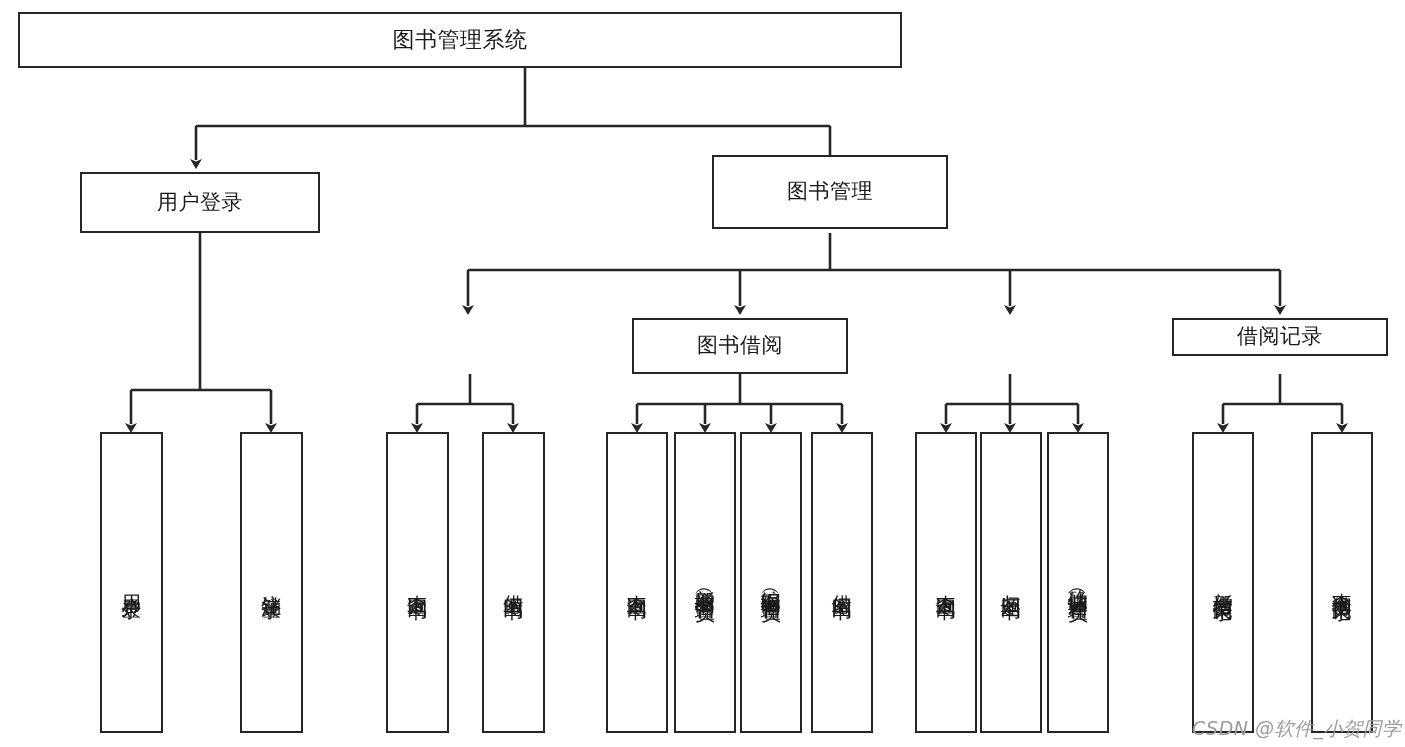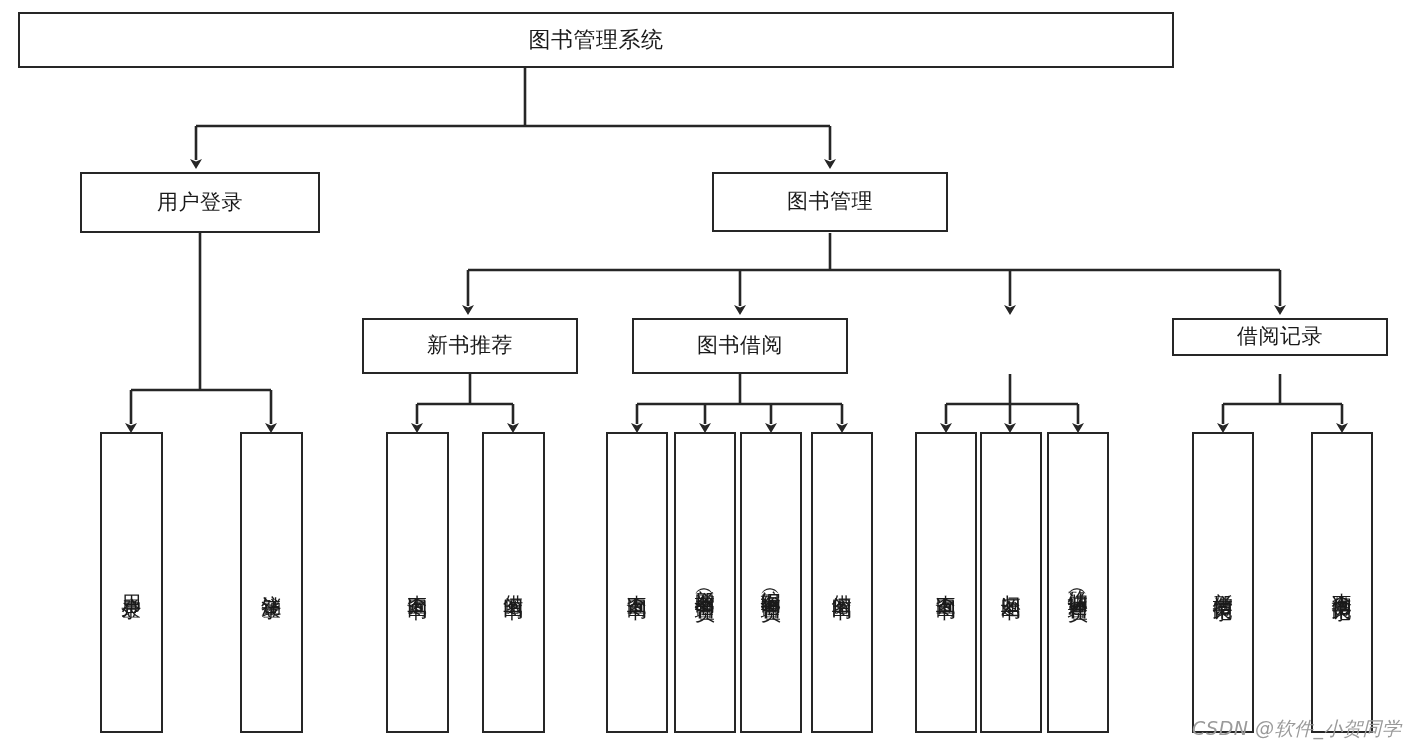--- a/index.html
+++ b/index.html
@@ -115,34 +115,31 @@
       <path d="M1010,404 L1010,424" marker-end="url(#arrow)"></path>
       <path d="M1078,404 L1078,424" marker-end="url(#arrow)"></path>
 
       <path d="M1280,374 L1280,404"></path>
       <path d="M1223,404 L1342,404"></path>
       <path d="M1223,404 L1223,424" marker-end="url(#arrow)"></path>
       <path d="M1342,404 L1342,424" marker-end="url(#arrow)"></path>
     </g>
   </svg>
 
-  <div class="node h root" style="left:18px; top:12px; width:1156px; height:56px;">
+  <div class="node h root" style="left:18px; top:12px; width:884px; height:56px;">
     <span>图书管理系统</span>
   </div>
 
   <div class="node h" style="left:80px; top:172px; width:240px; height:61px;">
     <span>用户登录</span>
   </div>
-  <div class="node h" style="left:712px; top:172px; width:236px; height:60px;">
+  <div class="node h" style="left:712px; top:155px; width:236px; height:74px;">
     <span>图书管理</span>
   </div>
 
-  <div class="node h" style="left:362px; top:318px; width:216px; height:56px;">
-    <span>新书推荐</span>
-  </div>
   <div class="node h" style="left:632px; top:318px; width:216px; height:56px;">
     <span>图书借阅</span>
   </div>
   <div class="node h" style="left:1172px; top:318px; width:216px; height:38px;">
     <span>借阅记录</span>
   </div>
 
   <div class="node v" style="left:100px; top:432px; width:63px; height:301px;">
     <span class="vtext">用户登录</span>
   </div>

